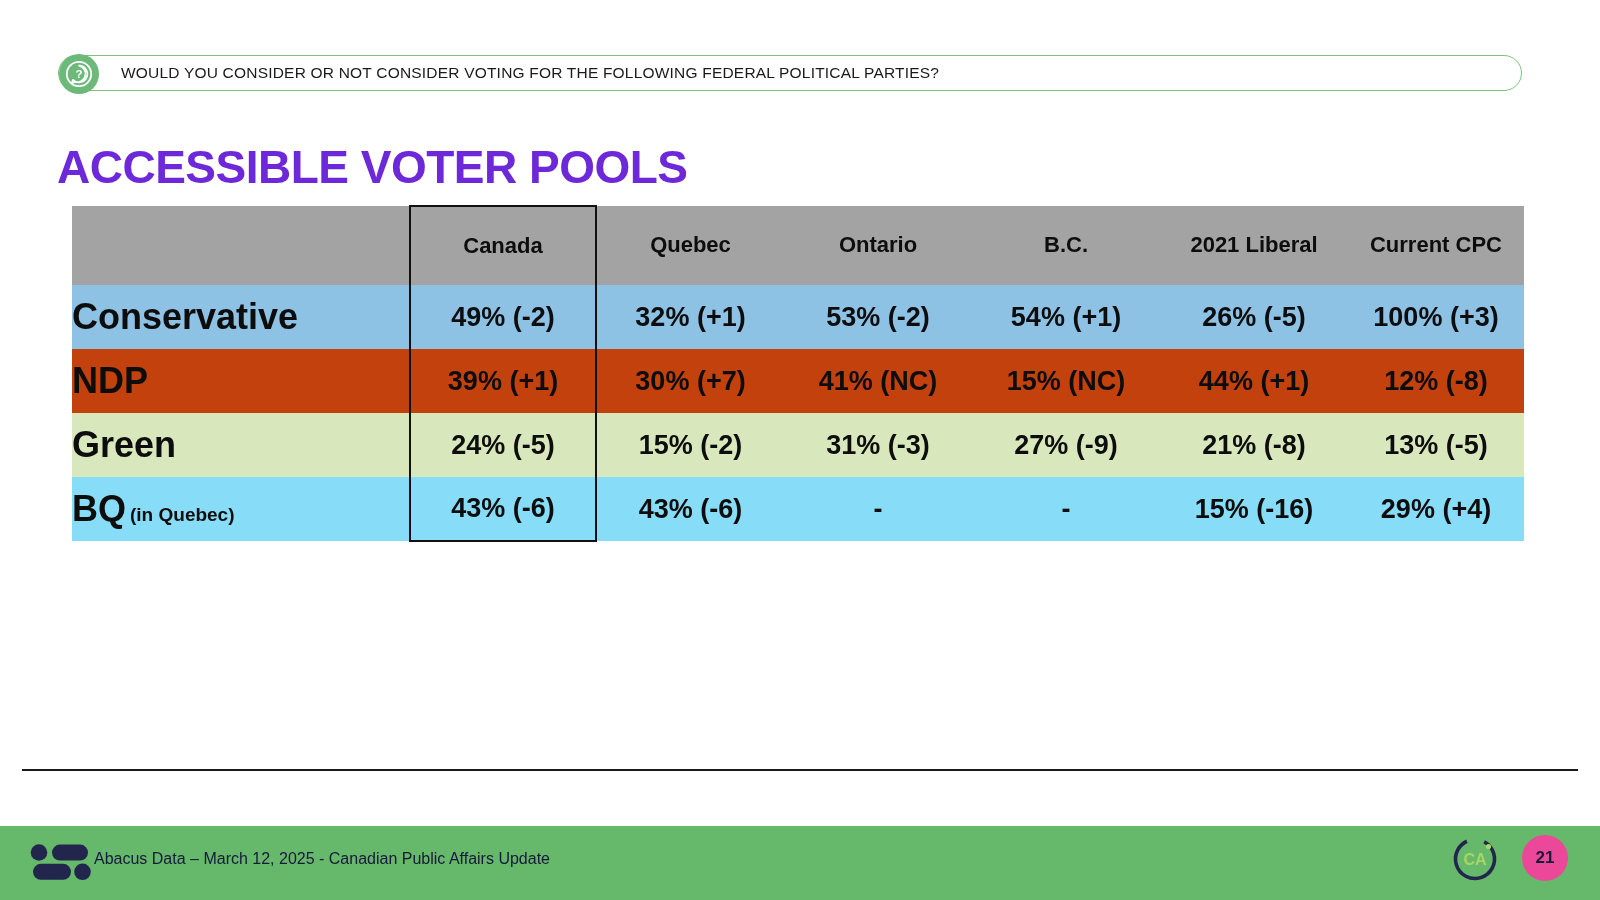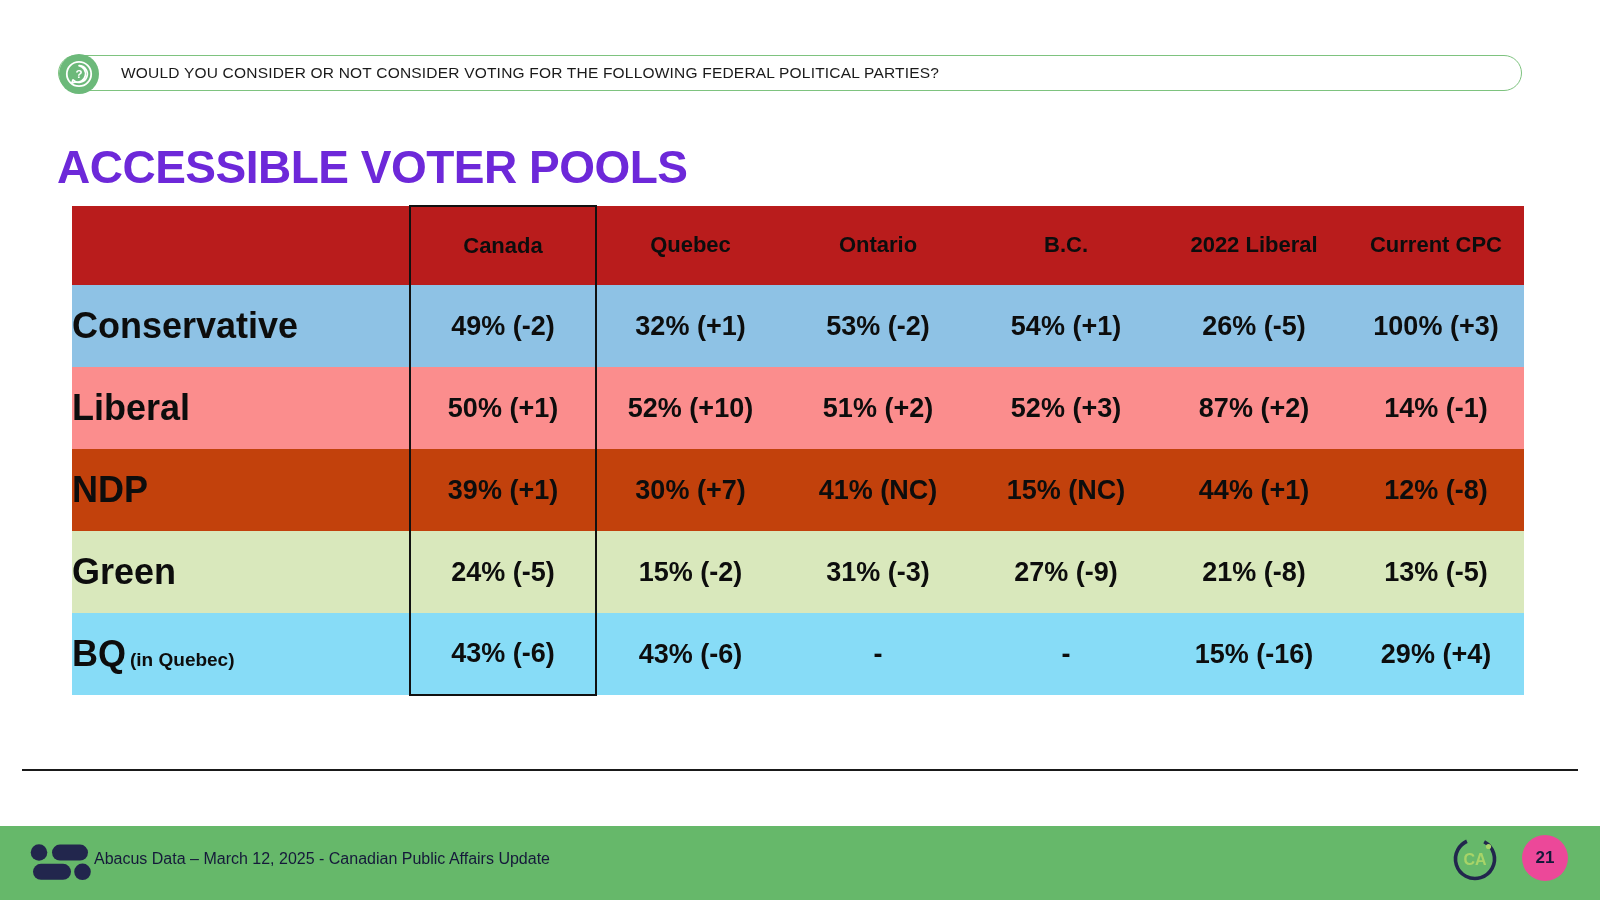--- a/index.html
+++ b/index.html
@@ -83,30 +83,30 @@
   }
 
   .hdr-cell {
     height: 78px;
     text-align: center;
     vertical-align: middle;
     font-size: 22px;
     font-weight: bold;
     color: #0d0d0d;
     line-height: 1.12;
-    background: #b91c1c;
+    background: #a3a3a3;
   }
   .hdr-cell.blank { }
   .hdr-cell.canada-hdr {
     border-left: 2.4px solid #111111;
     border-right: 2.4px solid #111111;
     border-top: 2.4px solid #111111;
   }
 
-  .data-row { height: 82px; }
+  .data-row { height: 64px; }
   .party-cell {
     text-align: left;
     vertical-align: middle;
     padding-left: 14px;
     font-size: 36px;
     font-weight: bold;
     color: #0d0d0d;
     white-space: nowrap;
   }
   .party-suffix {
@@ -215,43 +215,34 @@
     <col class="data-col">
     <col class="last-col">
   </colgroup>
   <thead>
     <tr>
       <th class="hdr-cell blank"></th>
       <th class="hdr-cell canada-hdr">Canada</th>
       <th class="hdr-cell">Quebec</th>
       <th class="hdr-cell">Ontario</th>
       <th class="hdr-cell">B.C.</th>
-      <th class="hdr-cell">2022 Liberal</th>
+      <th class="hdr-cell">2021 Liberal</th>
       <th class="hdr-cell">Current CPC</th>
     </tr>
   </thead>
   <tbody id="table-body">
       <tr class="data-row" style="background: rgb(142, 194, 229);">
         <td class="party-cell"><span>Conservative</span></td>
         <td class="val-cell canada-col-cell">49% (-2)</td>
         <td class="val-cell">32% (+1)</td>
         <td class="val-cell">53% (-2)</td>
         <td class="val-cell">54% (+1)</td>
         <td class="val-cell">26% (-5)</td>
         <td class="val-cell">100% (+3)</td>
       </tr>
-      <tr class="data-row" style="background: rgb(251, 141, 141);">
-        <td class="party-cell"><span>Liberal</span></td>
-        <td class="val-cell canada-col-cell">50% (+1)</td>
-        <td class="val-cell">52% (+10)</td>
-        <td class="val-cell">51% (+2)</td>
-        <td class="val-cell">52% (+3)</td>
-        <td class="val-cell">87% (+2)</td>
-        <td class="val-cell">14% (-1)</td>
-      </tr>
       <tr class="data-row" style="background: #c2410c;">
         <td class="party-cell"><span>NDP</span></td>
         <td class="val-cell canada-col-cell">39% (+1)</td>
         <td class="val-cell">30% (+7)</td>
         <td class="val-cell">41% (NC)</td>
         <td class="val-cell">15% (NC)</td>
         <td class="val-cell">44% (+1)</td>
         <td class="val-cell">12% (-8)</td>
       </tr>
       <tr class="data-row" style="background: rgb(217, 232, 188);">

